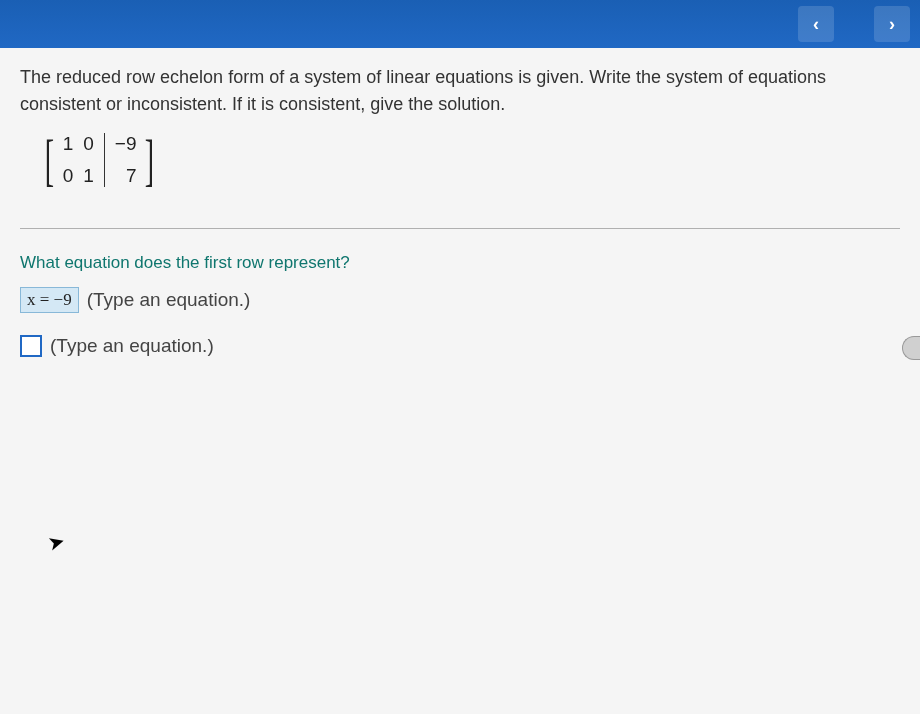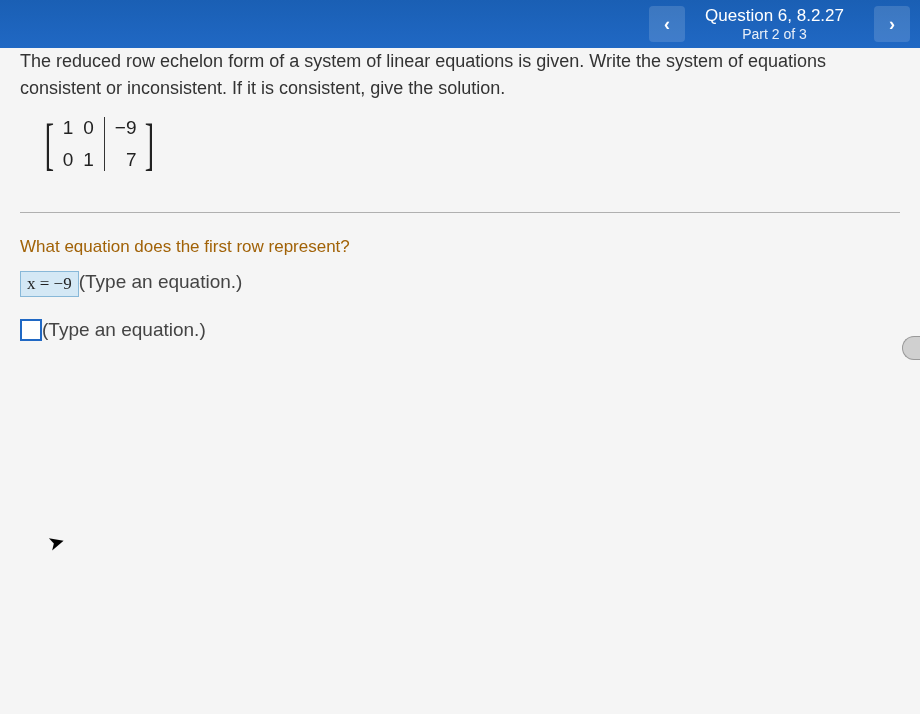--- a/index.html
+++ b/index.html
@@ -52,21 +52,21 @@
       font-size: 17px;
       font-weight: 500;
       line-height: 1.2;
     }
     .part-label {
       font-size: 14px;
       opacity: 0.9;
     }
     .content {
       background: #f5f5f5;
-      padding: 0 20px;
+      padding: 16px 20px;
       height: calc(100% - 48px);
       position: relative;
     }
     .problem-text {
       color: #333;
       font-size: 18px;
       line-height: 1.5;
       margin-bottom: 14px;
     }
     .matrix {
@@ -100,27 +100,28 @@
       width: 1px;
       height: 54px;
       background: #333;
     }
     .hr-line {
       border: none;
       border-top: 1.5px solid #b0b0b0;
       margin: 10px 0 24px 0;
     }
     .question-prompt {
-      color: #a16207;
+      color: #0f766e;
       font-size: 17px;
       margin-bottom: 14px;
     }
     .answer-row {
       display: flex;
-      align-items: flex-start;
+      align-items: center;
+      gap: 8px;
       margin-bottom: 22px;
       font-size: 17px;
     }
     .filled-answer {
       background: #d4e8f5;
       border: 1px solid #88b8d8;
       padding: 2px 6px;
       color: #222;
       font-family: 'Times New Roman', serif;
     }
@@ -154,24 +155,20 @@
       border-right: none;
       border-radius: 12px 0 0 12px;
     }
   </style>
 </head>
 <body>
 
 <div class="header">
   <div class="nav-btn nav-prev">
     <span>‹</span>
-  </div>
-  <div class="header-center">
-    <div class="question-label">Question 6, 8.2.27</div>
-    <div class="part-label">Part 2 of 3</div>
   </div>
   <div class="nav-btn nav-next">
     <span>›</span>
   </div>
 </div>
 
 <div class="content">
   <div class="problem-text">The reduced row echelon form of a system of linear equations is given. Write the system of equations consistent or inconsistent. If it is consistent, give the solution.</div>
 
   <div class="matrix">

